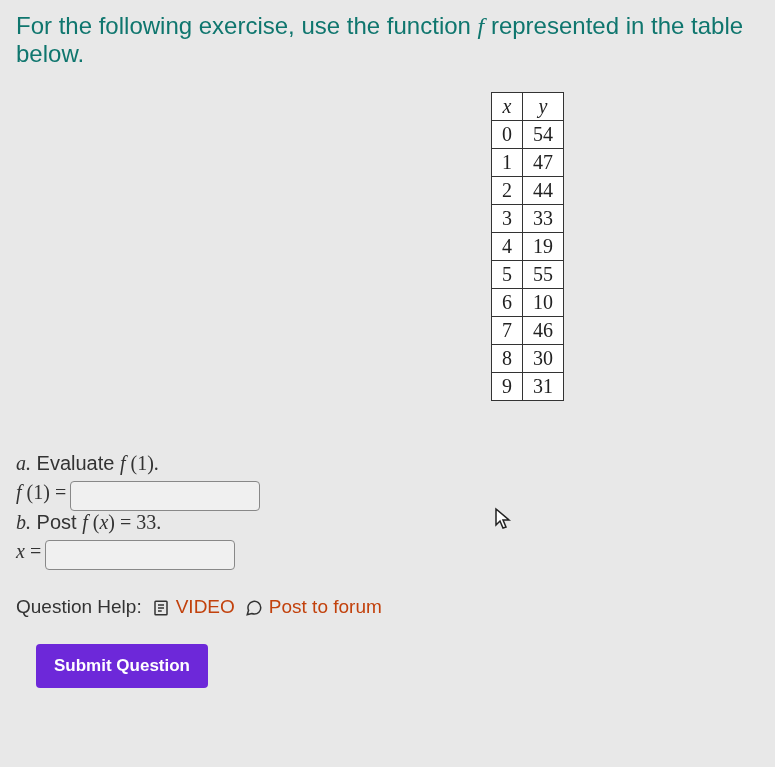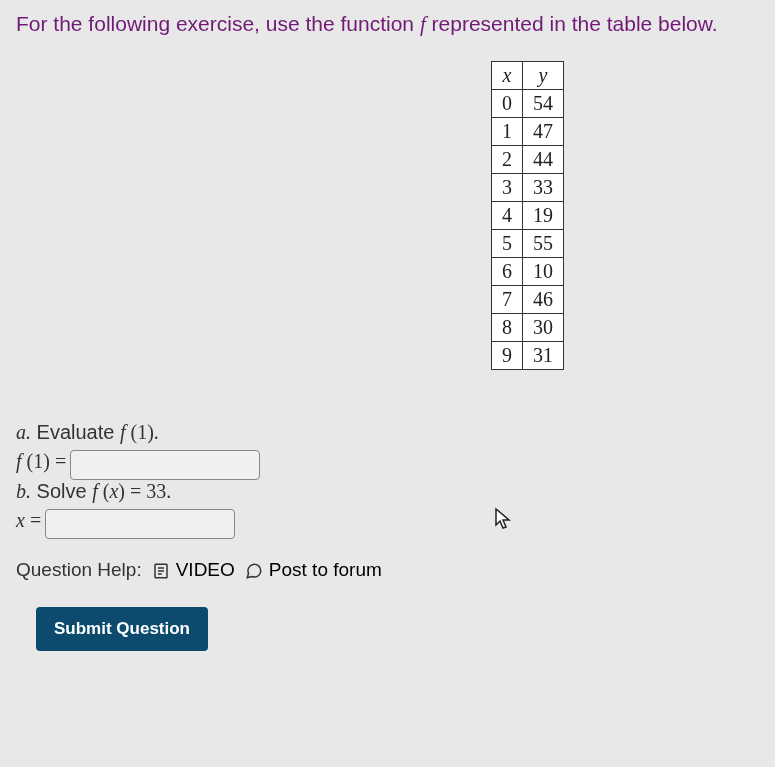--- a/index.html
+++ b/index.html
@@ -9,22 +9,22 @@
       height: 767px;
       background: #e8e8e8;
       color: #222;
       position: relative;
       overflow: hidden;
     }
     .container {
       padding: 12px 16px 0 16px;
     }
     .intro {
-      font-size: 21px;
-      color: #701a75;
+      font-size: 24px;
+      color: #0f766e;
       margin-bottom: 24px;
     }
     .intro .fvar { font-family: "Times New Roman", serif; font-style: italic; }
     .content-row {
       display: flex;
       position: relative;
       min-height: 380px;
     }
     .left-col {
       flex: 1;
@@ -66,34 +66,34 @@
       width: 190px;
       height: 30px;
       border: 1px solid #888;
       border-radius: 4px;
       background: #f0f0f0;
       margin-left: 4px;
       padding: 2px 6px;
       font-size: 16px;
     }
     .help-row {
-      margin-top: 20px;
+      margin-top: 26px;
       font-size: 19px;
       color: #333;
       display: flex;
       align-items: center;
       gap: 10px;
     }
-    .help-row a { color: #000000; text-decoration: none; display: inline-flex; align-items: center; gap: 6px; }
+    .help-row a { color: #c2410c; text-decoration: none; display: inline-flex; align-items: center; gap: 6px; }
     .help-row a .hicon { color: #333; }
     .submit-btn {
       display: inline-block;
       margin-top: 26px;
       margin-left: 20px;
-      background: #0c4a6e;
+      background: #6d28d9;
       color: #fff;
       border: none;
       border-radius: 4px;
       padding: 12px 18px;
       font-size: 17px;
       font-weight: bold;
       cursor: pointer;
     }
     .cursor-icon {
       position: absolute;
@@ -168,21 +168,21 @@
     <div class="left-col">
       <div class="part">
         <span class="mi">a.</span><span> Evaluate </span><span class="mi">f</span><span class="mn"> (</span><span class="mn">1</span><span class="mn">).</span>
         <div class="ans-line">
           <span class="lbl"><span class="fi">f</span><span> (1) =</span></span>
           <input type="text" class="answer" value="" style="">
         </div>
       </div>
 
       <div class="part">
-        <span class="mi">b.</span><span> Solve </span><span class="mi">f</span><span class="mn"> (</span><span class="mi">x</span><span class="mn">) = 33.</span>
+        <span class="mi">b.</span><span> Post </span><span class="mi">f</span><span class="mn"> (</span><span class="mi">x</span><span class="mn">) = 33.</span>
         <div class="ans-line">
           <span class="lbl"><span class="fi">x</span><span> =</span></span>
           <input type="text" class="answer" value="" style="">
         </div>
       </div>
 
       <div class="help-row">
         <span>Question Help:</span>
         <a href="#">
           <span class="hicon">

